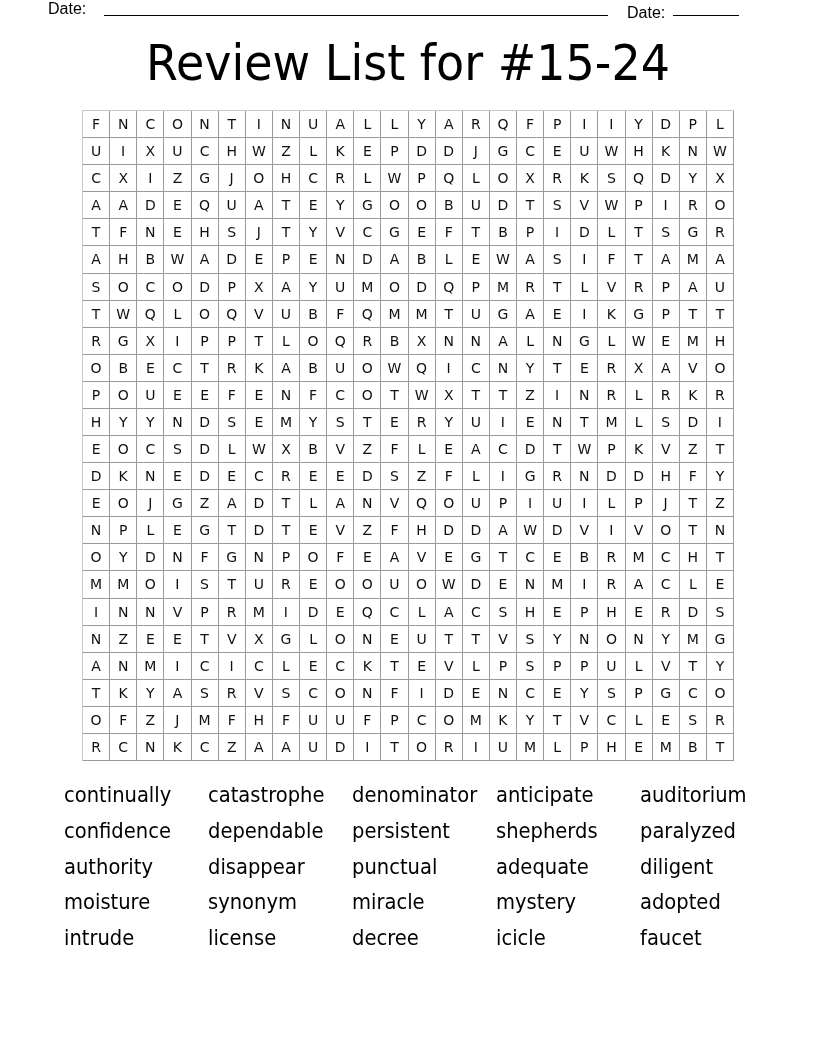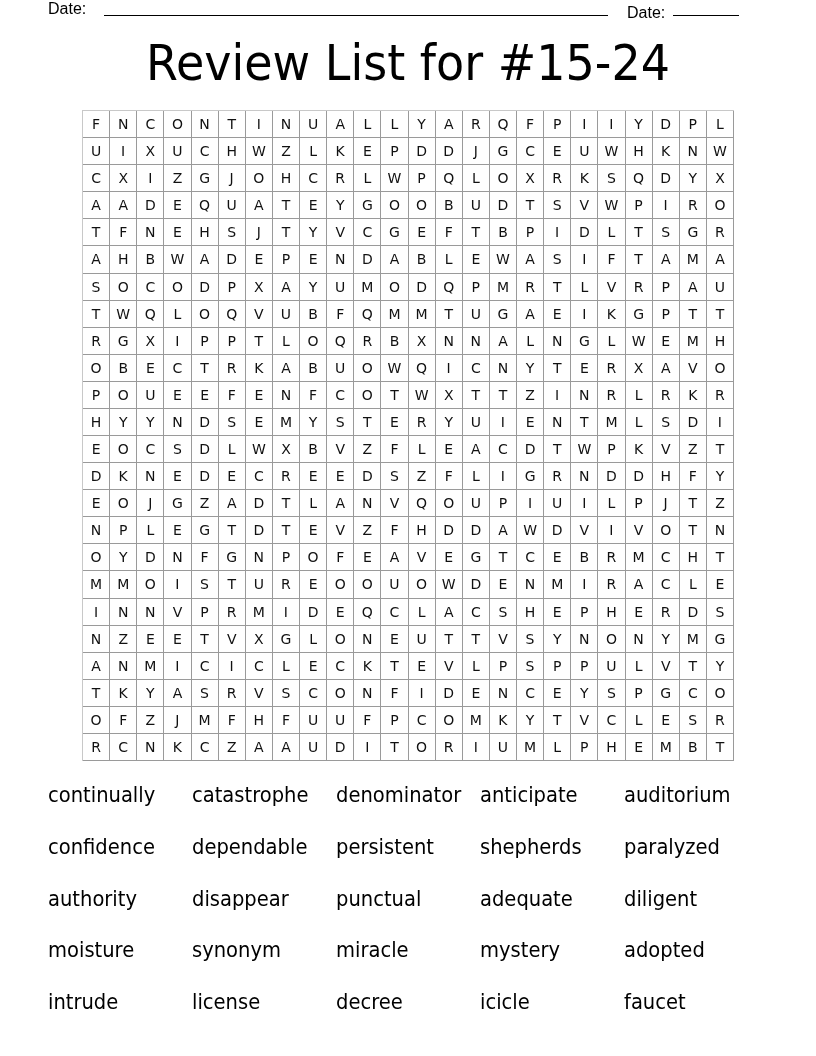--- a/index.html
+++ b/index.html
@@ -22,22 +22,22 @@
     display: grid; grid-template-columns: repeat(24, 1fr); grid-template-rows: repeat(24, 1fr);
     border-top: 1px solid #c8c8c8; border-left: 1px solid #c8c8c8;
     box-sizing: border-box;
   }
   .cell {
     border-right: 1px solid #9a9a9a; border-bottom: 1px solid #9a9a9a;
     display: flex; align-items: center; justify-content: center;
     font-family: "DejaVu Sans", sans-serif; font-size: 14px; color: #111;
   }
   .words {
-    position: absolute; left: 48px; top: 778px; width: 720px;
-    display: grid; grid-template-columns: 144px 144px 144px 144px 144px; row-gap: 16px;
+    position: absolute; left: 64px; top: 778px; width: 720px;
+    display: grid; grid-template-columns: 144px 144px 144px 144px 144px; row-gap: 0;
     font-family: "DejaVu Sans", sans-serif; font-size: 21px; line-height: 35.8px;
   }
   .word { white-space: nowrap; transform: scaleX(0.93); transform-origin: left center; }
 </style>
 </head>
 <body>
 
 <div class="header-line">
   <span class="name-label">Date:</span>
   <span class="name-blank"></span>

